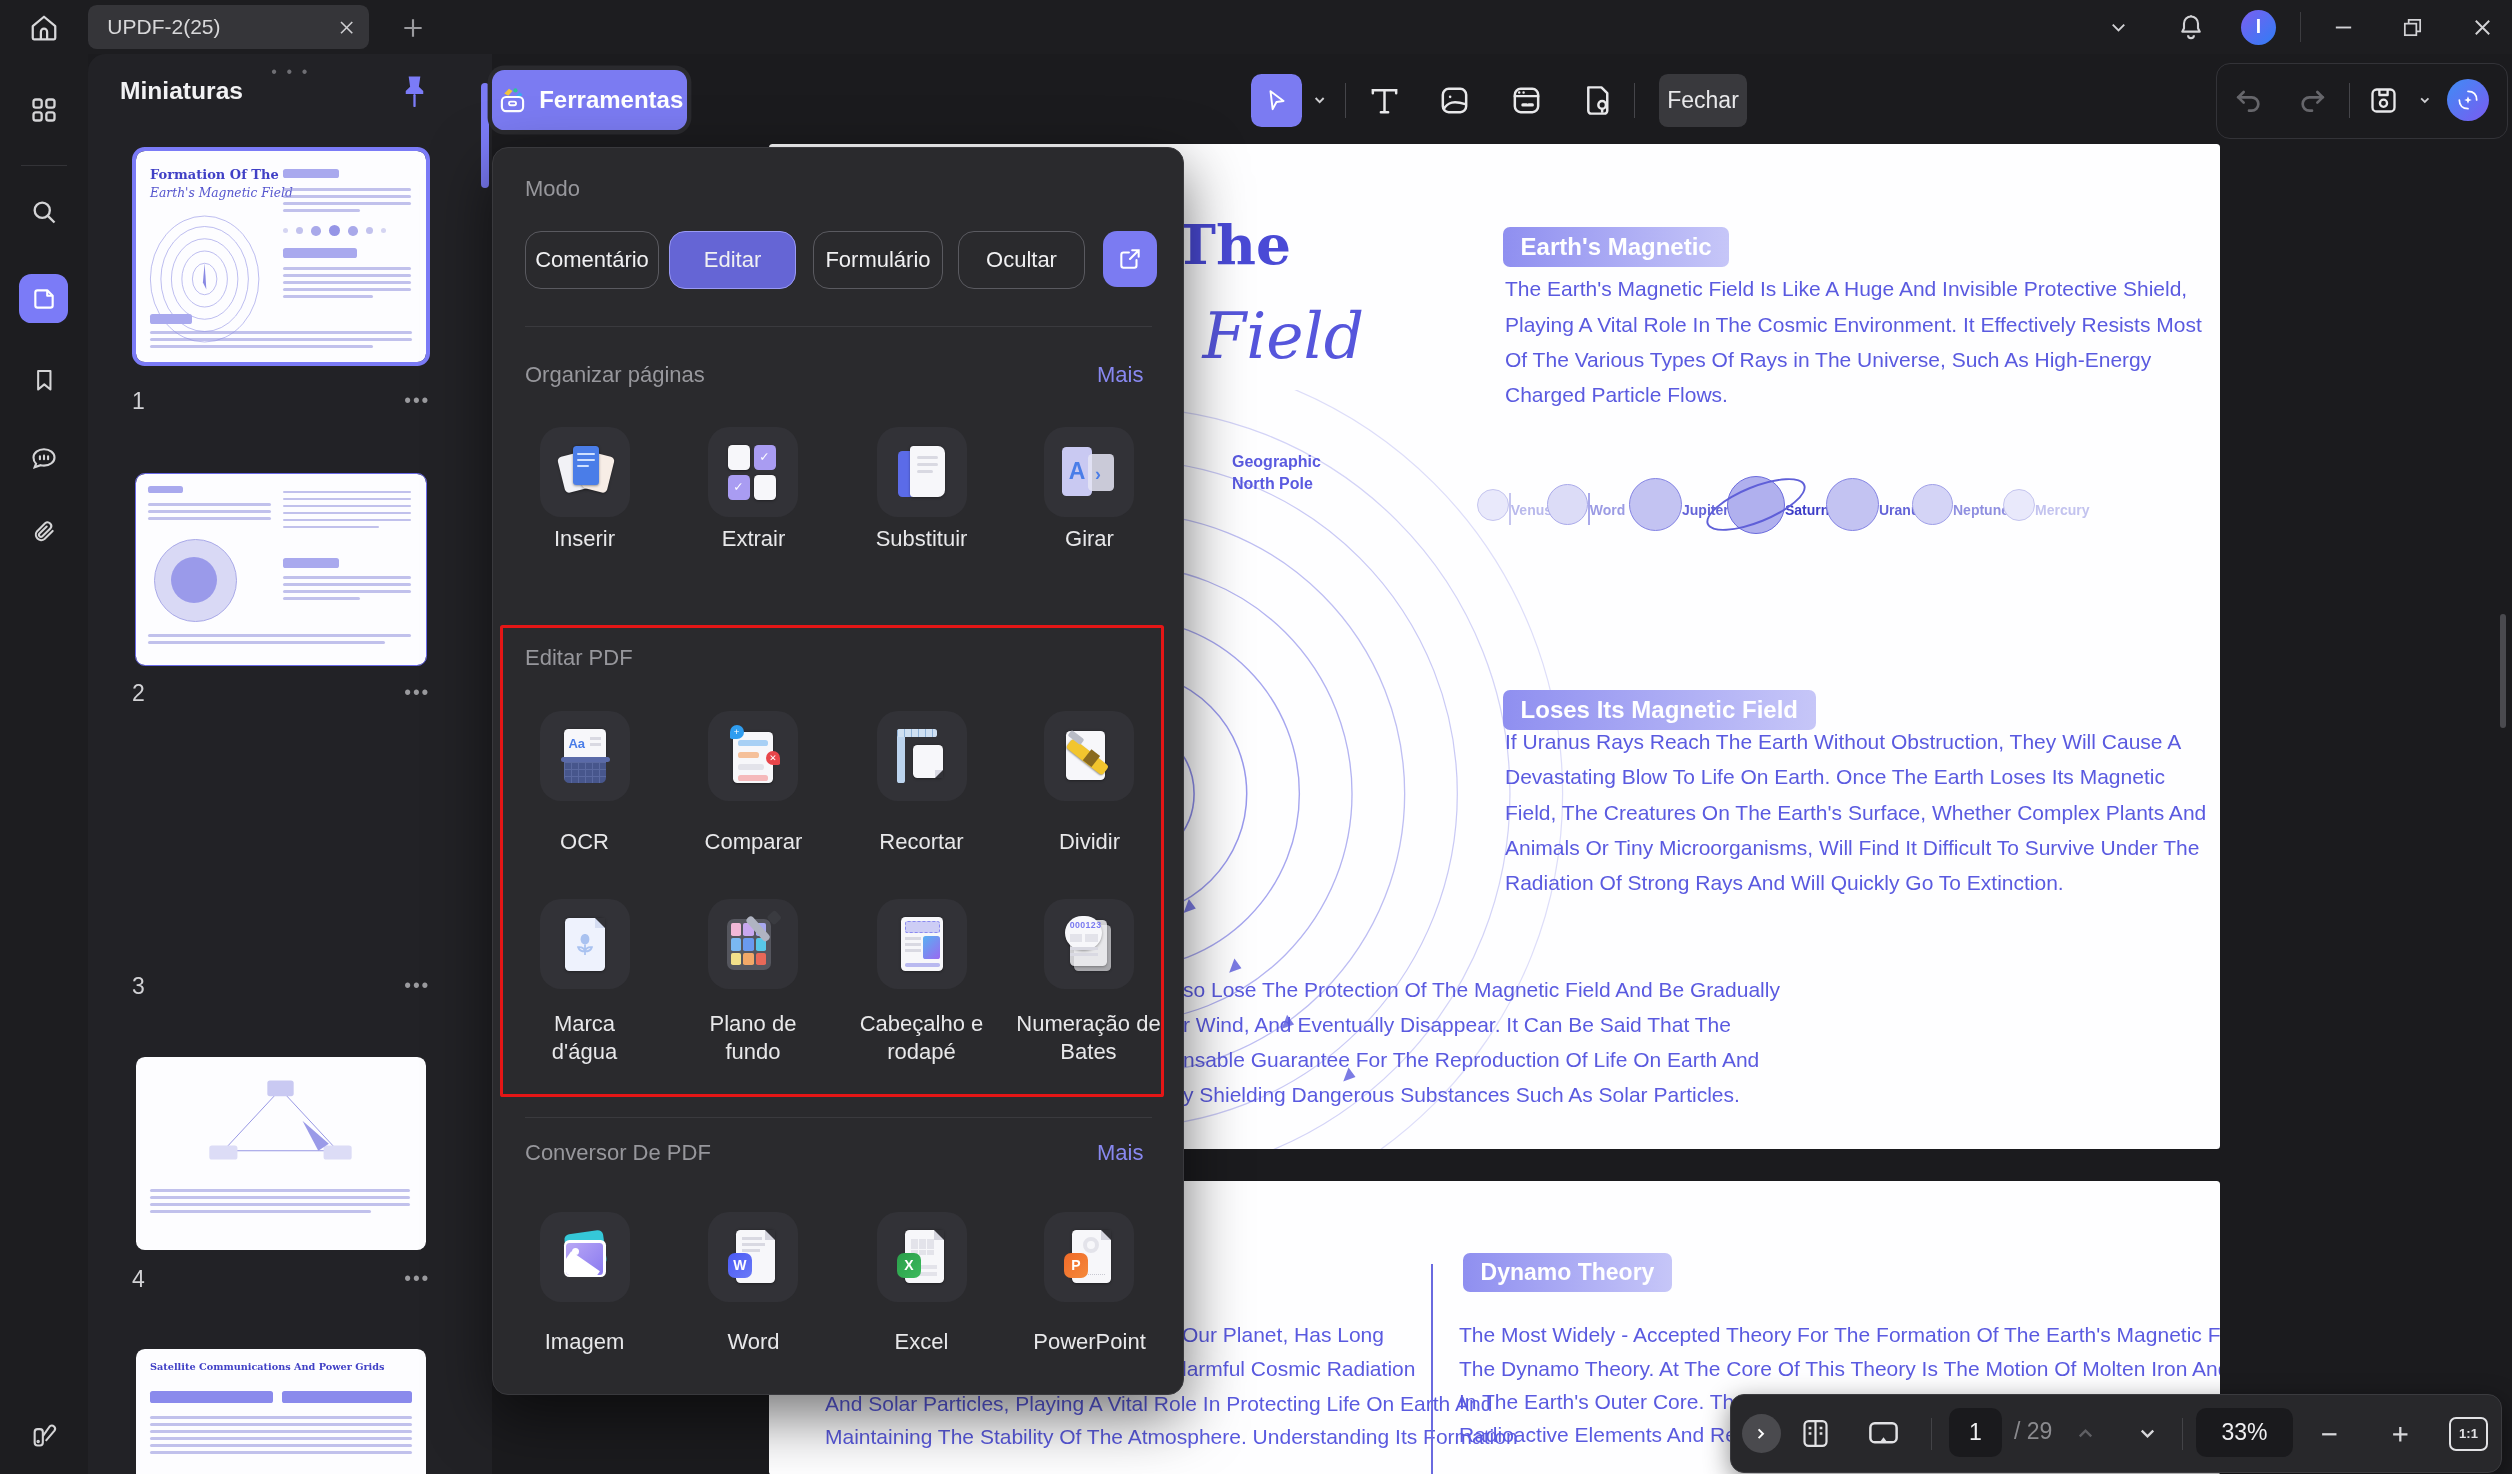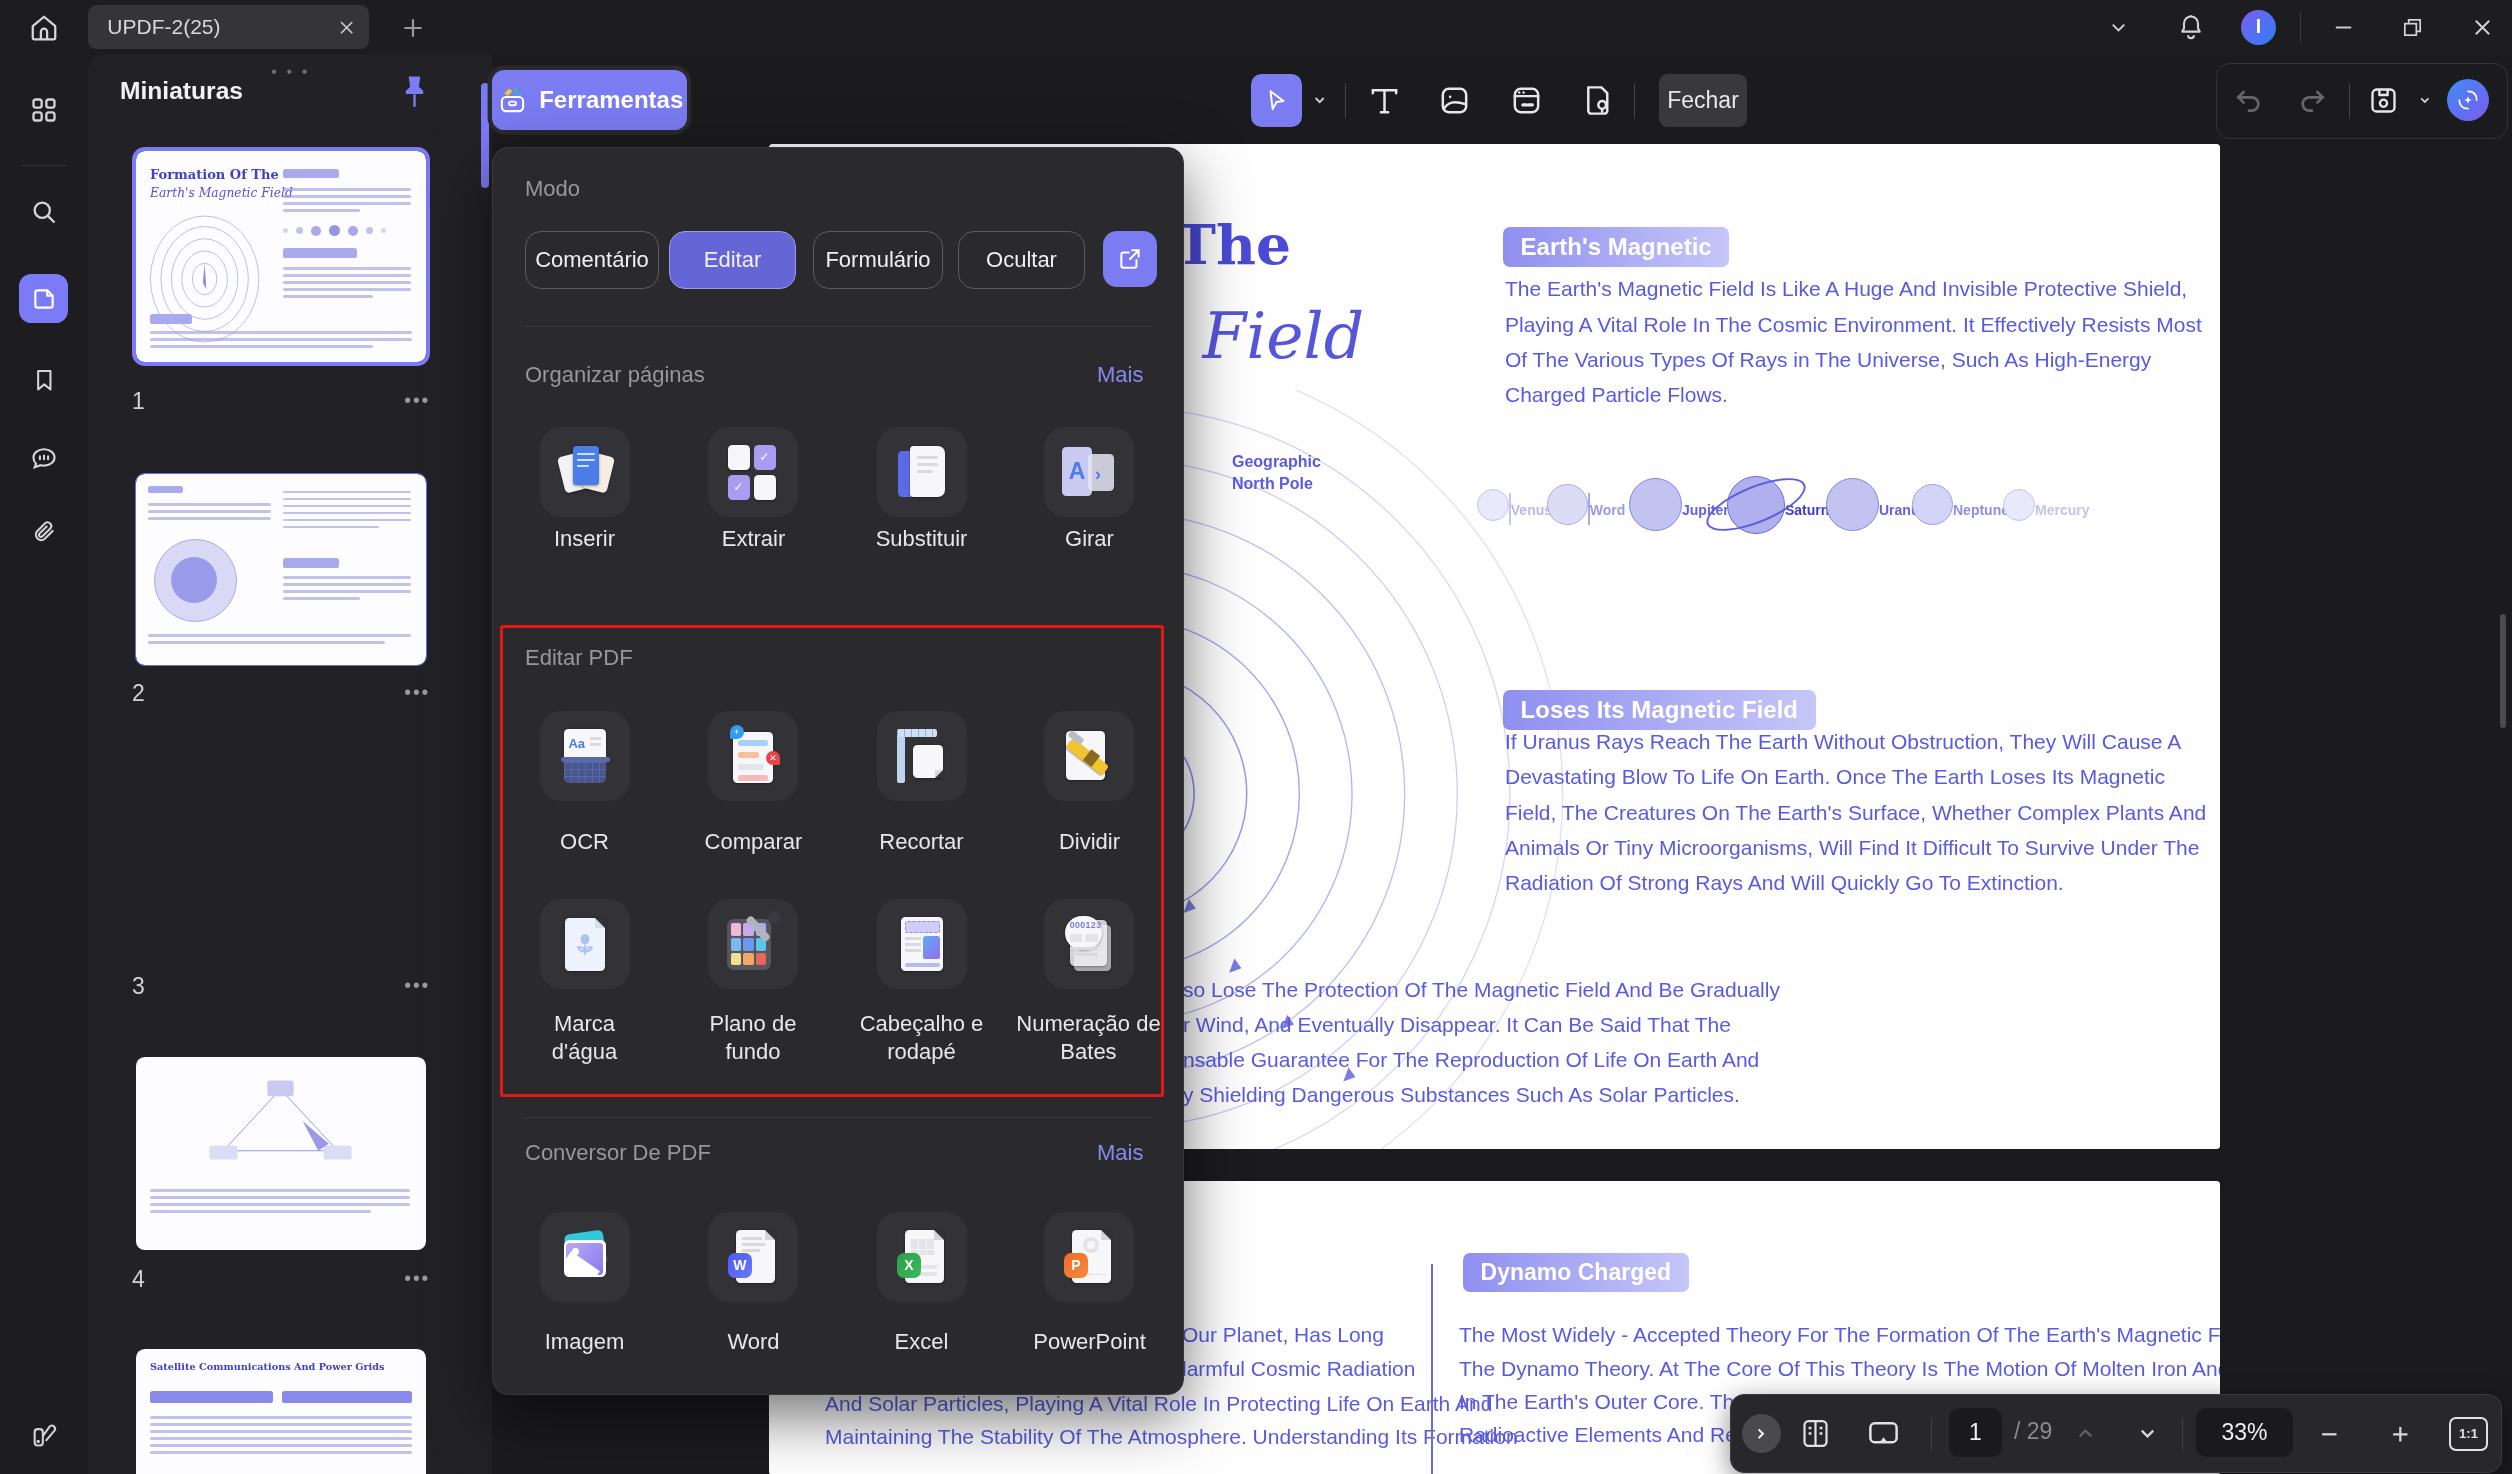--- a/index.html
+++ b/index.html
@@ -461,21 +461,21 @@
   </div>
 
   <div class="abs page" style="top:1181px;height:294px;">
     <div>
       <div class="doc-line" style="left:413px;top:142px;">Our Planet, Has Long</div>
       <div class="doc-line" style="left:413px;top:176px;">larmful Cosmic Radiation</div>
       <div class="doc-line" style="left:56px;top:211px;">And Solar Particles, Playing A Vital Role In Protecting Life On Earth And</div>
       <div class="doc-line" style="left:56px;top:244px;">Maintaining The Stability Of The Atmosphere. Understanding Its Formation</div>
     </div>
     <div class="abs" style="left:662px;top:83px;width:1.8px;height:211px;background:#6a6ae0;"></div>
-    <div class="doc-badge" style="left:694px;top:72px;height:39px;font-size:23px;">Dynamo Charged</div>
+    <div class="doc-badge" style="left:694px;top:72px;height:39px;font-size:23px;">Dynamo Theory</div>
     <div>
       <div class="doc-line" style="left:690px;top:142px;">The Most Widely - Accepted Theory For The Formation Of The Earth's Magnetic Field Is</div>
       <div class="doc-line" style="left:690px;top:176px;">The Dynamo Theory. At The Core Of This Theory Is The Motion Of Molten Iron And Nickel</div>
       <div class="doc-line" style="left:690px;top:209px;">In The Earth's Outer Core. The Outer</div>
       <div class="doc-line" style="left:690px;top:242px;">Radioactive Elements And Residual</div>
     </div>
   </div>
 
   <div class="abs doc-scroll"></div>
 

